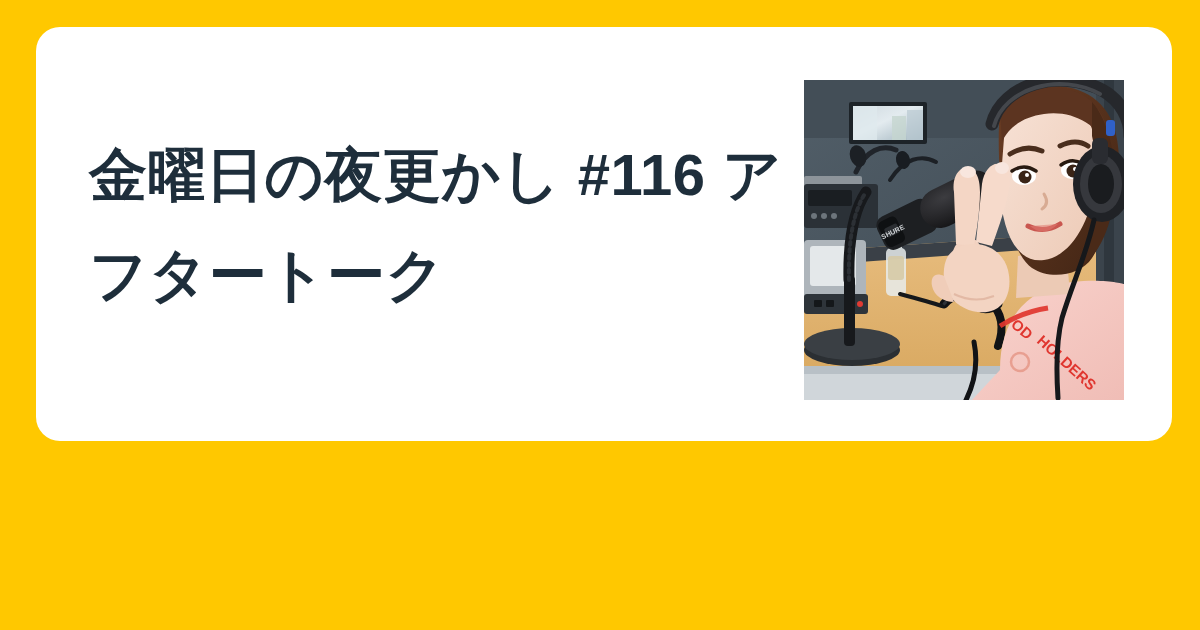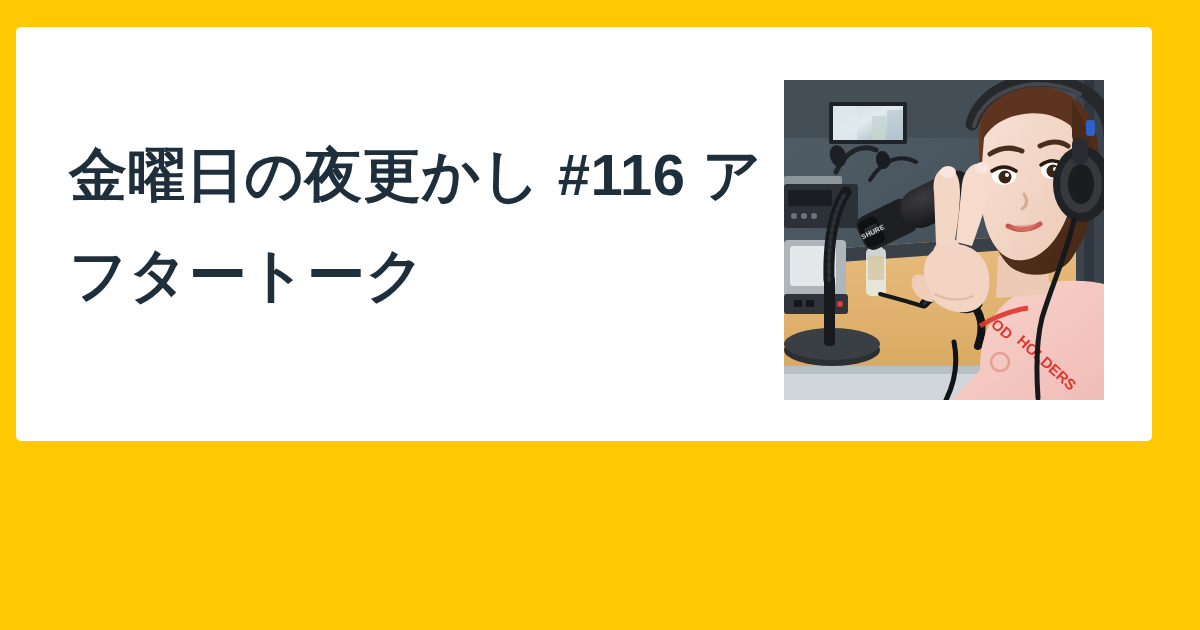--- a/index.html
+++ b/index.html
@@ -12,26 +12,26 @@
 
   body {
     background: #ffc800;
     font-family: "Liberation Sans", "DejaVu Sans", sans-serif;
     position: relative;
   }
 
   
   .card {
     position: absolute;
-    left: 16px;
+    left: 36px;
     top: 27px;
     width: 1136px;
     height: 414px;
     background: #ffffff;
-    border-radius: 5px;
+    border-radius: 24px;
     overflow: hidden;
   }
 
   .card-inner {
     position: absolute;
     inset: 0;
     display: flex;
     align-items: center;
   }
 

